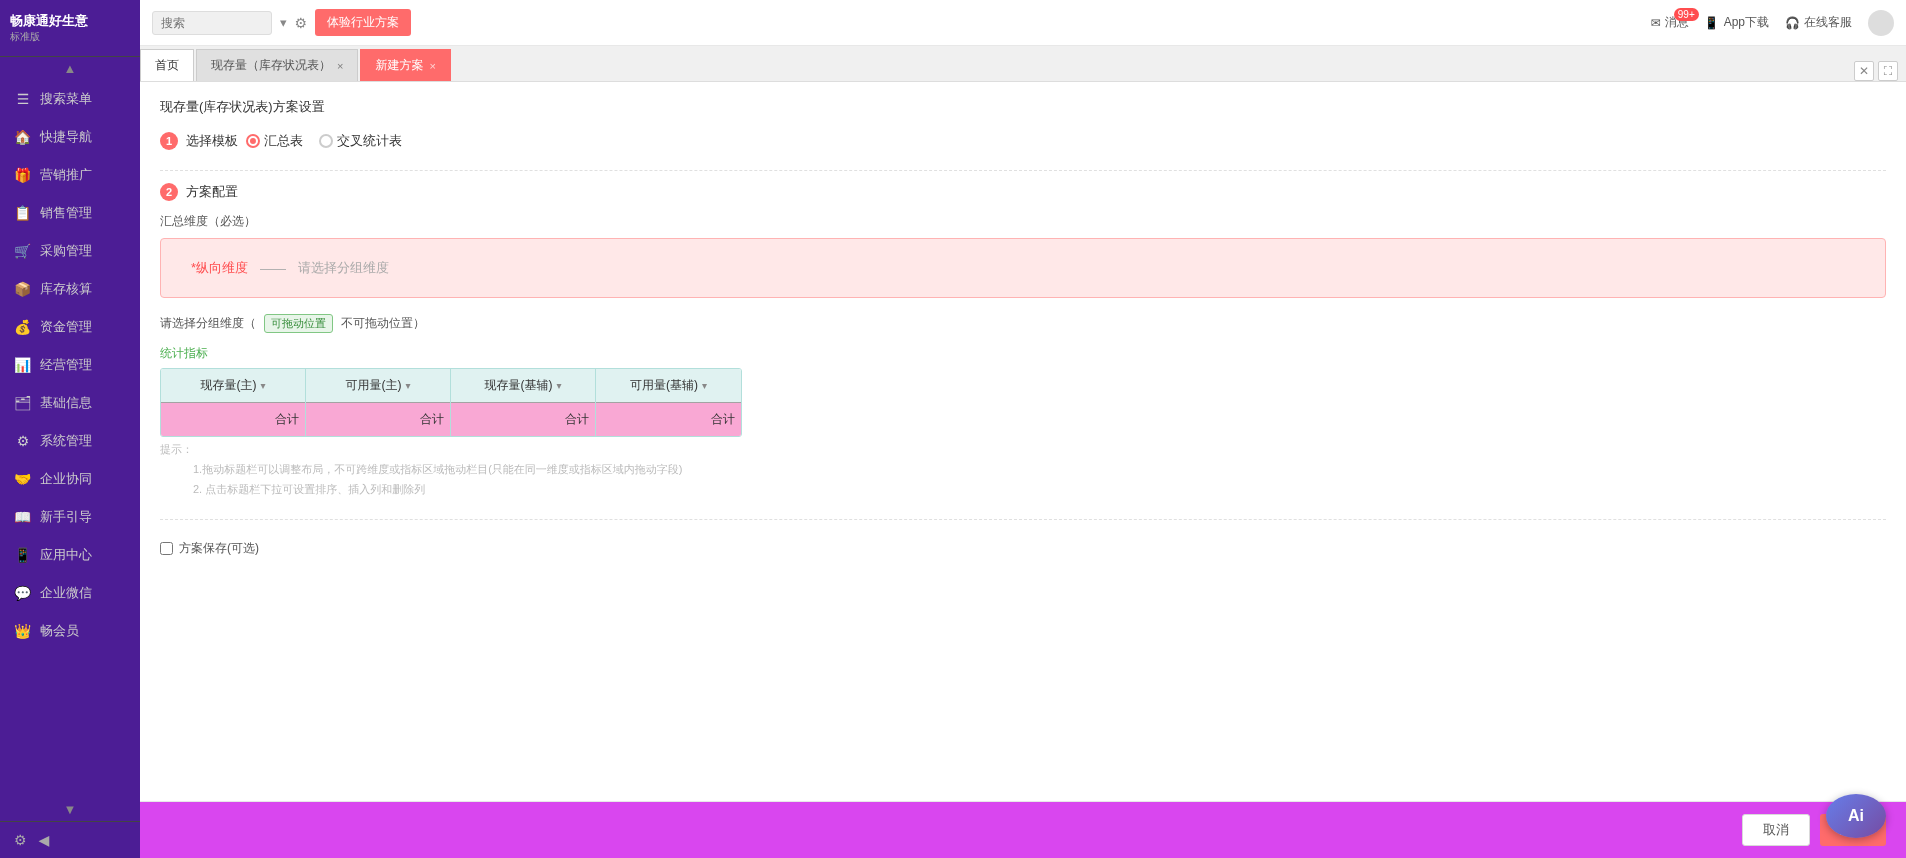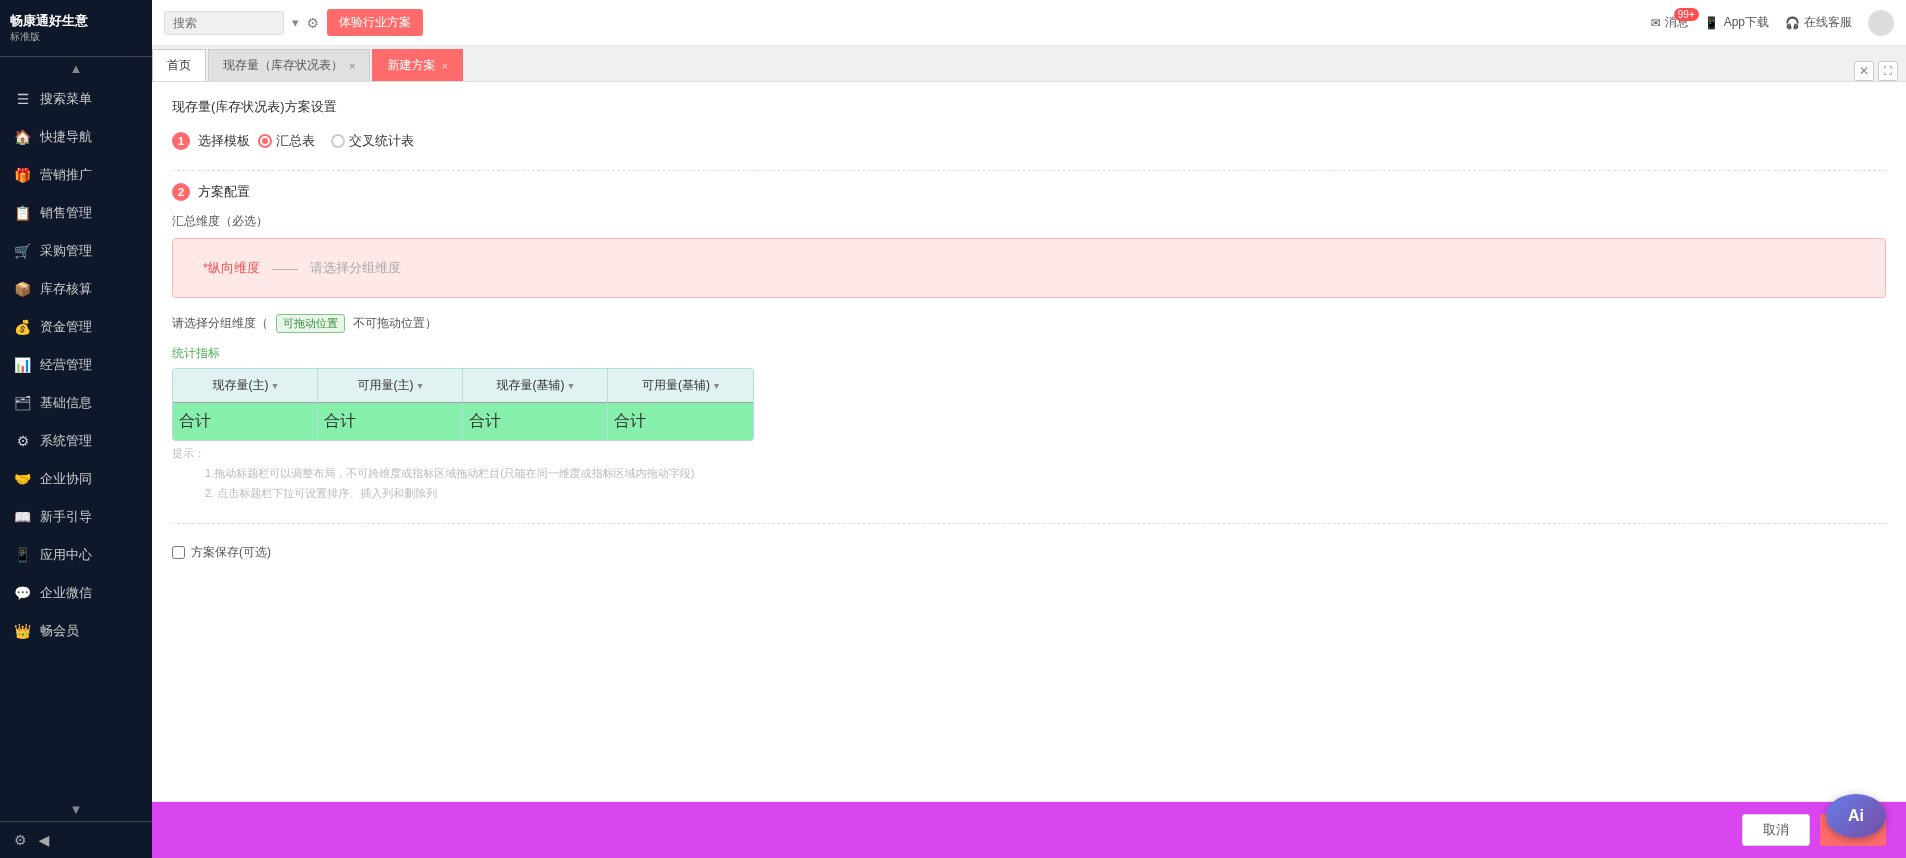--- a/index.html
+++ b/index.html
@@ -1,21 +1,21 @@
 <!DOCTYPE html>
 <html><head>
   <meta charset="utf-8">
   <style>
     * { margin: 0; padding: 0; box-sizing: border-box; }
     body { font-family: 'Microsoft YaHei', Arial, sans-serif; font-size: 13px; background: #f5f5f5; display: flex; height: 858px; overflow: hidden; }
 
     
     .sidebar {
-      width: 152px;
-      background: #0f172a;
+      width: 140px;
+      background: #4c1d95;
       color: #ccc;
       display: flex;
       flex-direction: column;
       flex-shrink: 0;
       height: 100%;
     }
     .sidebar-logo {
       padding: 12px 10px;
       border-bottom: 1px solid #444;
     }
@@ -281,24 +281,24 @@
       justify-content: center;
       padding: 8px 20px;
       font-size: 12px;
       color: #333;
       gap: 4px;
       border-bottom: 1px solid #a3a3a3;
     }
     .stats-header-cell .chevron { color: #888; font-size: 10px; cursor: pointer; }
     .stats-body-cell {
       padding: 8px 6px;
-      text-align: left;
-      font-size: 16px;
+      text-align: right;
+      font-size: 12px;
       color: #333;
-      background: #86efac;
+      background: #f9a8d4;
     }
 
     
     .tips {
       color: #bbb;
       font-size: 11px;
       line-height: 1.8;
     }
 
     

